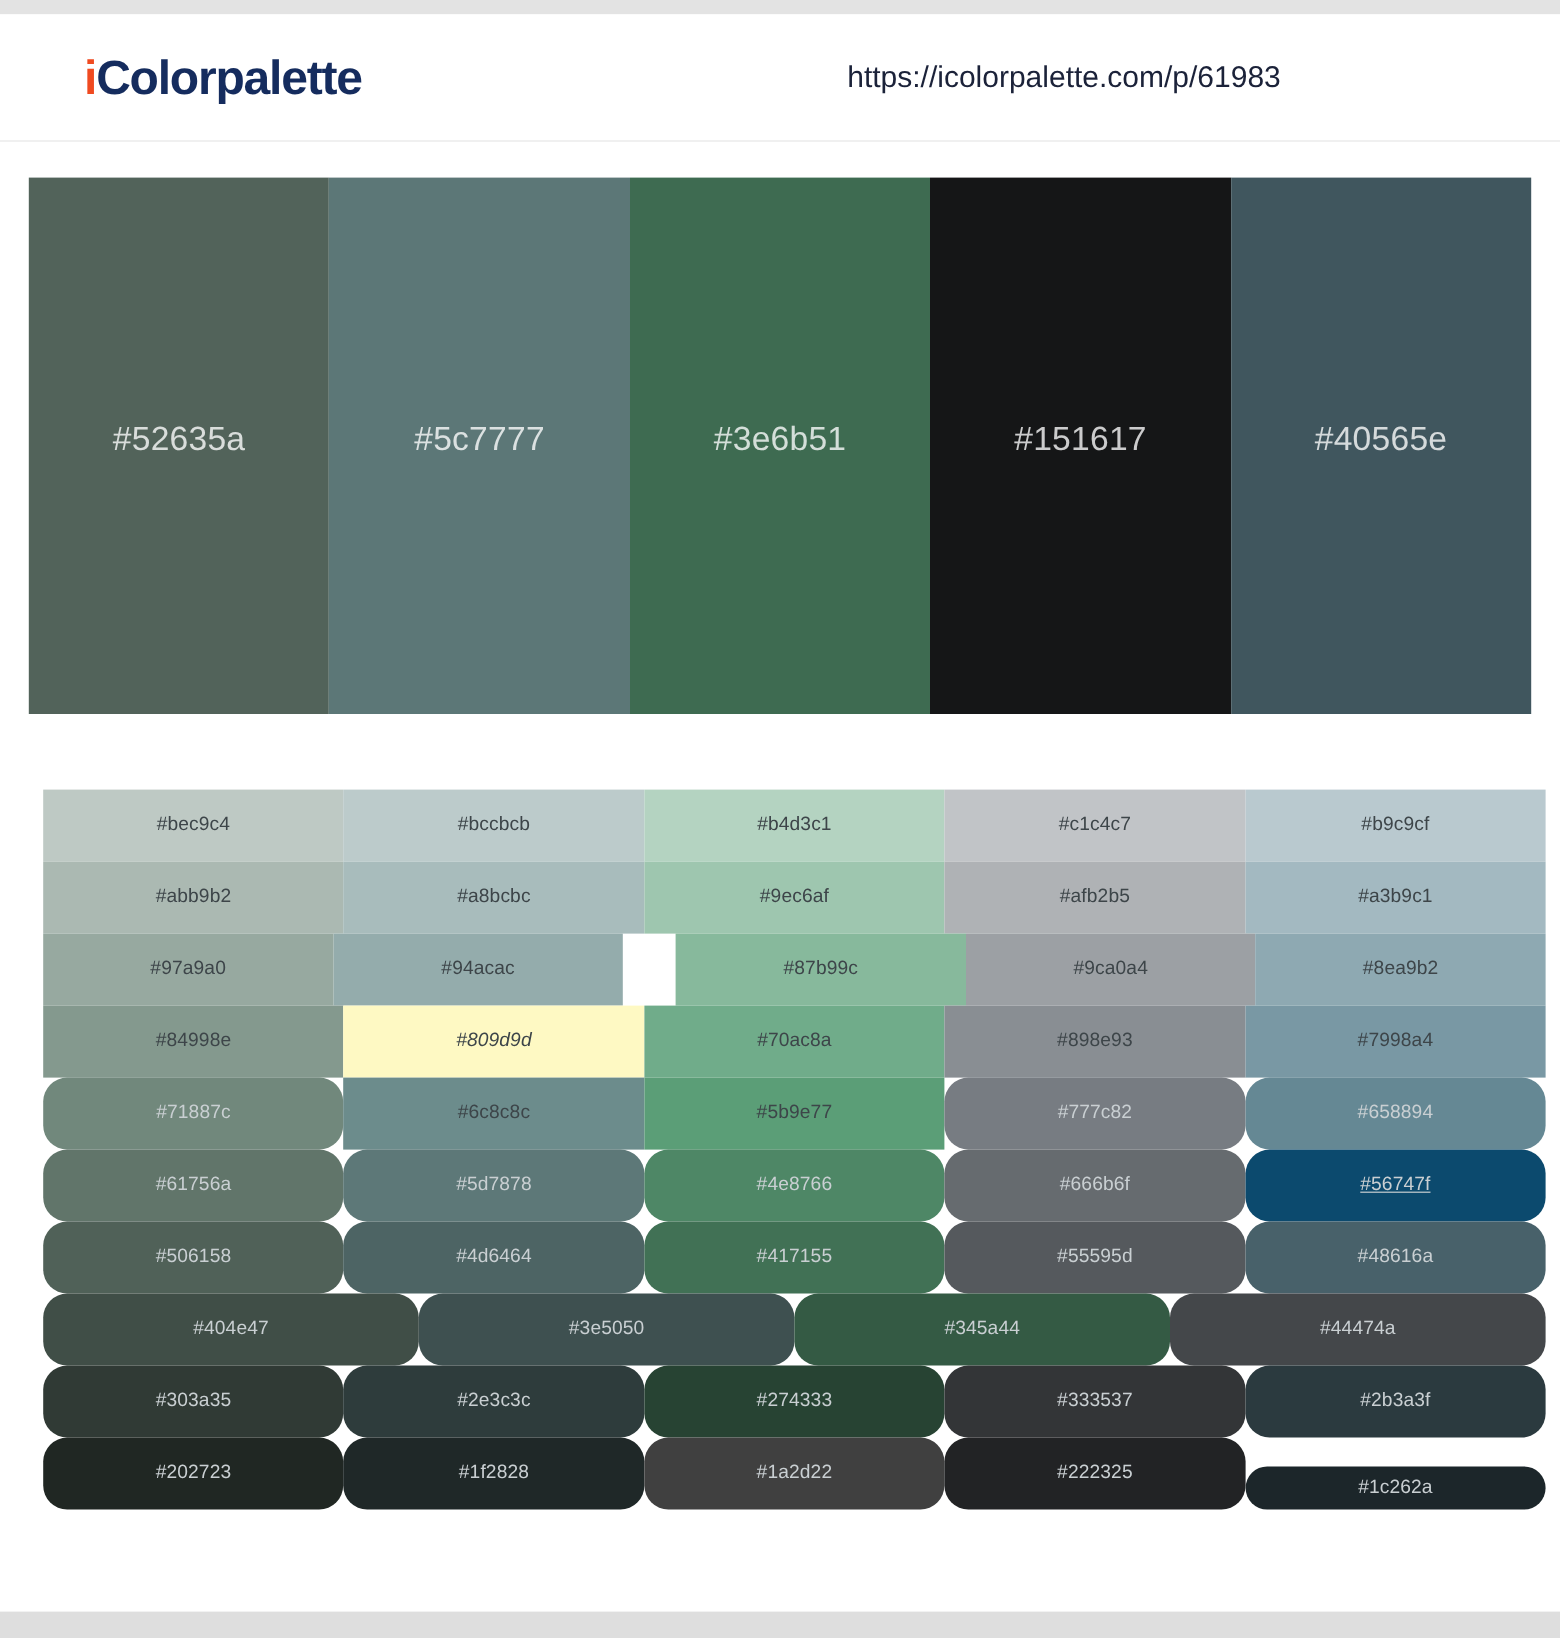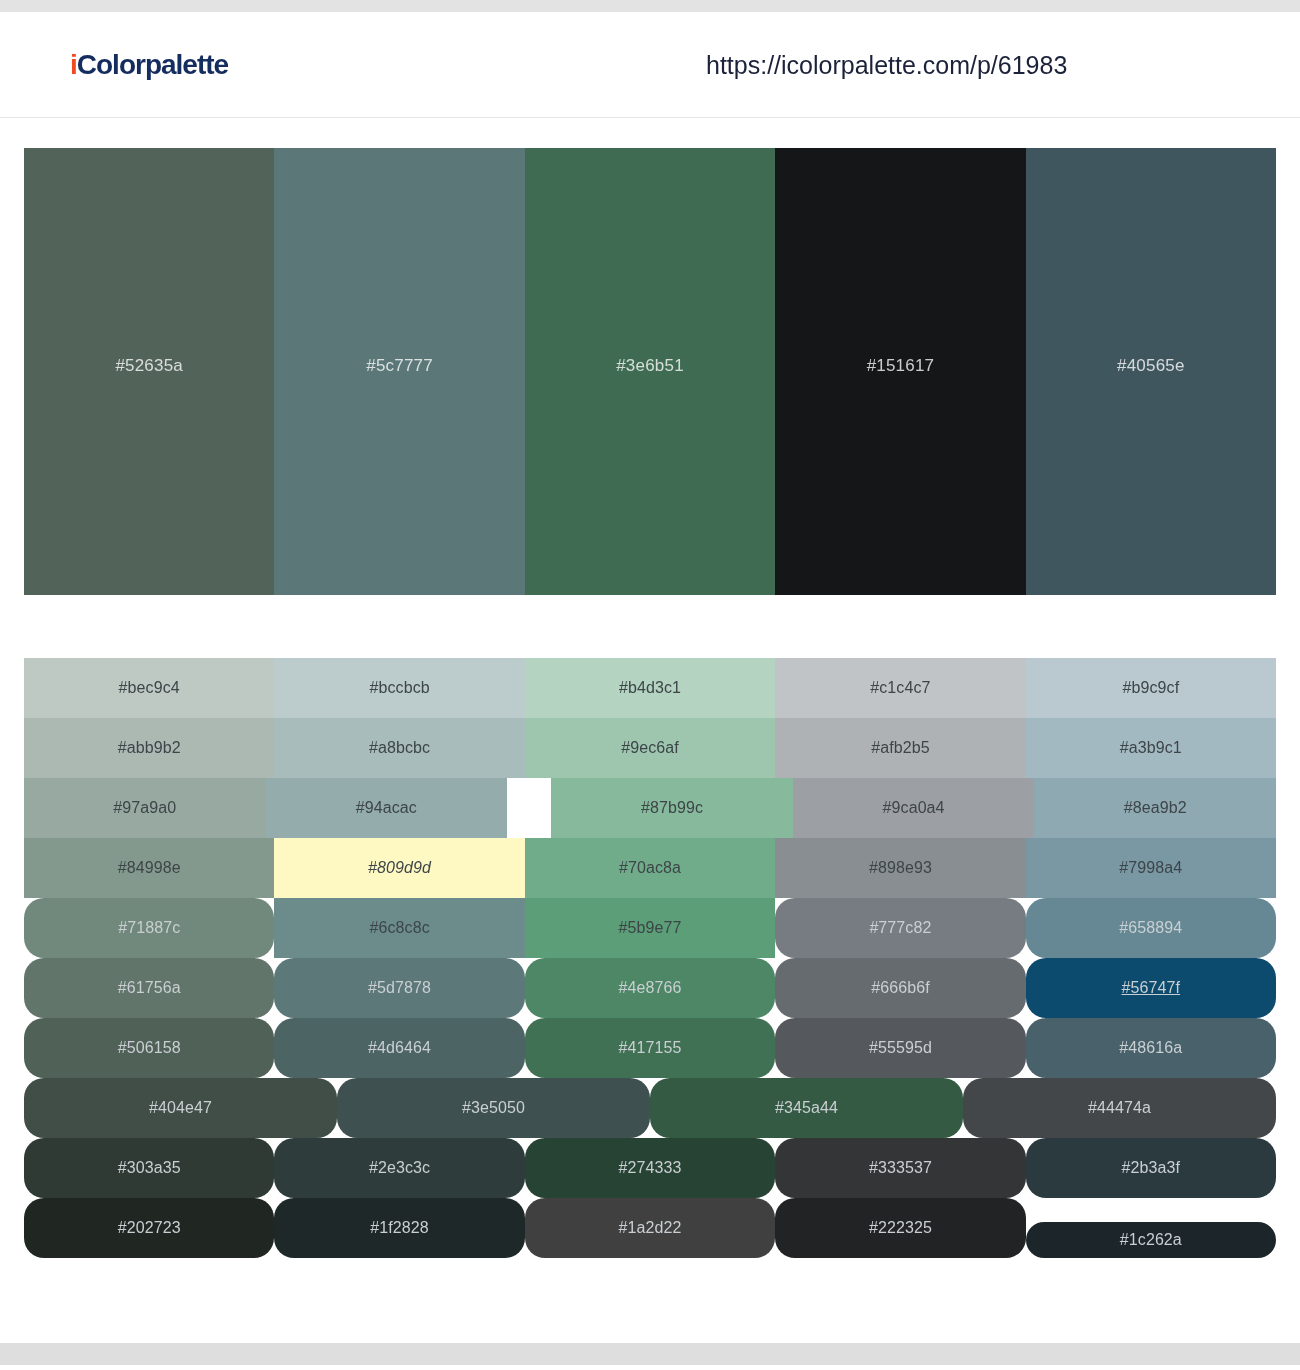--- a/index.html
+++ b/index.html
@@ -30,21 +30,21 @@
     border-bottom: 1px solid #e6e6e6;
     position: relative;
     display: flex;
     align-items: center;
   }
   .logo {
     position: absolute;
     left: 70px;
     top: 50%;
     transform: translateY(-50%);
-    font-size: 28px;
+    font-size: 40px;
     font-weight: bold;
     letter-spacing: -1px;
     line-height: 1;
     white-space: nowrap;
   }
   .logo .logo-i { color: #f04a20; }
   .logo .logo-rest { color: #152c5e; }
 
   .page-url {
     position: absolute;
@@ -67,30 +67,30 @@
     height: 447px;
   }
   .palette-swatch {
     flex: 1 1 0;
     position: relative;
     display: flex;
     align-items: center;
     justify-content: center;
   }
   .palette-swatch .swatch-label {
-    font-size: 17px;
+    font-size: 28px;
     color: rgba(255,255,255,0.78);
     letter-spacing: 0.2px;
     position: relative;
     top: -6px;
   }
 
   
   .grid-wrap {
-    padding: 63px 24px 0 24px;
+    padding: 63px 24px 0 36px;
   }
   .shade-grid {
     width: 1252px;
     display: flex;
     flex-direction: column;
   }
   .shade-row {
     display: flex;
     height: 60px;
   }

